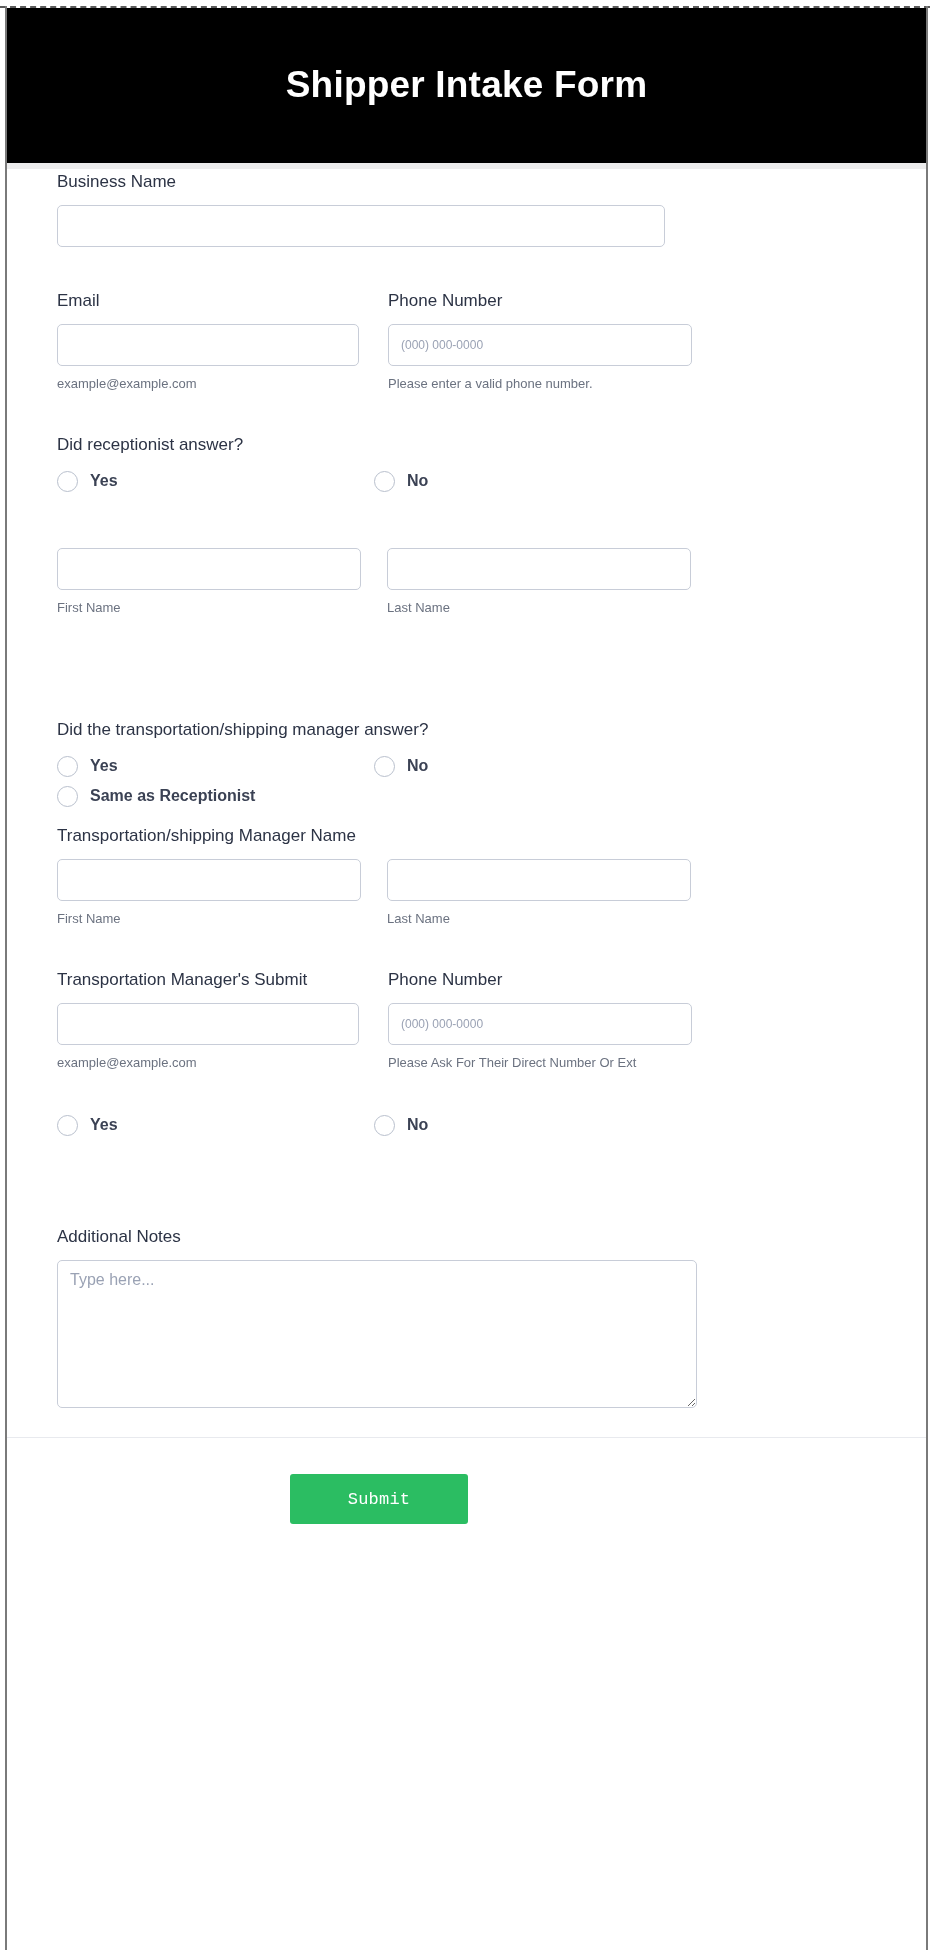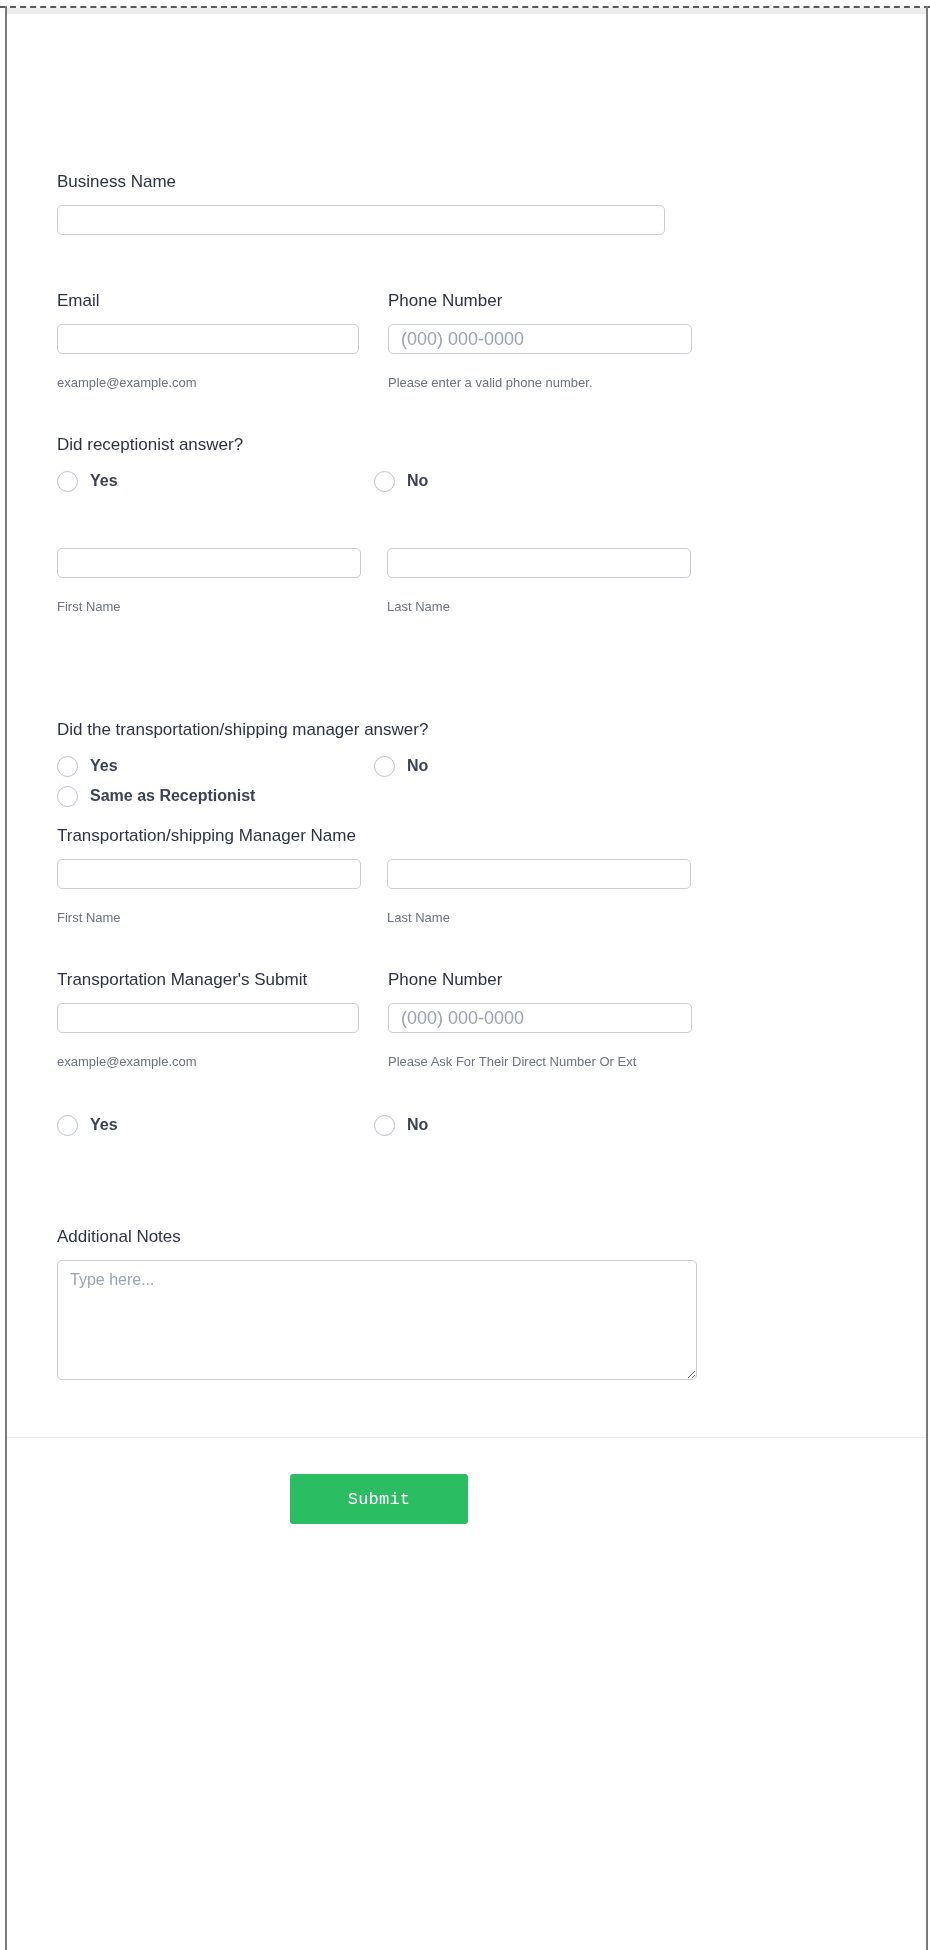--- a/index.html
+++ b/index.html
@@ -77,31 +77,31 @@
   .field-label {
     color: #2c3345;
     font-size: 17px;
     line-height: 22px;
     margin: 0 0 12px 0;
   }
   .sublabel {
     color: #6b7280;
     font-size: 13px;
     line-height: 17px;
-    margin-top: 20px;
+    margin-top: 9px;
   }
   .text-input {
     box-sizing: border-box;
-    height: 30px;
+    height: 42px;
     border: 1px solid #c8cdd8;
     border-radius: 5px;
     background: #ffffff;
     color: #2c3345;
     font-family: "Liberation Sans", sans-serif;
-    font-size: 18px;
+    font-size: 12px;
     padding: 0 12px;
     outline: none;
     display: block;
   }
   .text-input::placeholder { color: #9aa2b4; }
 
   .textarea-input {
     box-sizing: border-box;
     border: 1px solid #c8cdd8;
     border-radius: 5px;
@@ -169,20 +169,23 @@
 <body>
 
 <div id="page">
 
   <div class="top-dashes"></div>
   <div class="rail left"></div>
   <div class="rail right"></div>
 
   <div class="form-shell">
 
+    <div class="form-header">
+      <div class="form-title">Shipper Intake Form</div>
+    </div>
     <div class="header-underline"></div>
 
     <div class="form-body">
 
       <div class="abs" style="left:50px; top:163px; width:620px;">
         <div class="field-label">Business Name</div>
         <input class="text-input" style="width: 608px;" placeholder="">
       </div>
 
       <div class="abs" style="left:50px; top:282px; width:310px;">
@@ -276,21 +279,21 @@
           </label>
           <label class="radio-opt" style="left:317px; top:3px;">
             <span class="radio-dot"></span>
             <span class="radio-label">No</span>
           </label>
         </div>
       </div>
 
       <div class="abs" style="left:50px; top:1218px; width:660px;">
         <div class="field-label">Additional Notes</div>
-        <textarea class="textarea-input" style="width: 640px; height: 120px;" placeholder="Type here..."></textarea>
+        <textarea class="textarea-input" style="width: 640px; height: 148px;" placeholder="Type here..."></textarea>
       </div>
 
     </div>
 
   </div>
 
   <div class="footer-divider"></div>
   <button class="submit-btn">Submit</button>
 
 </div>

